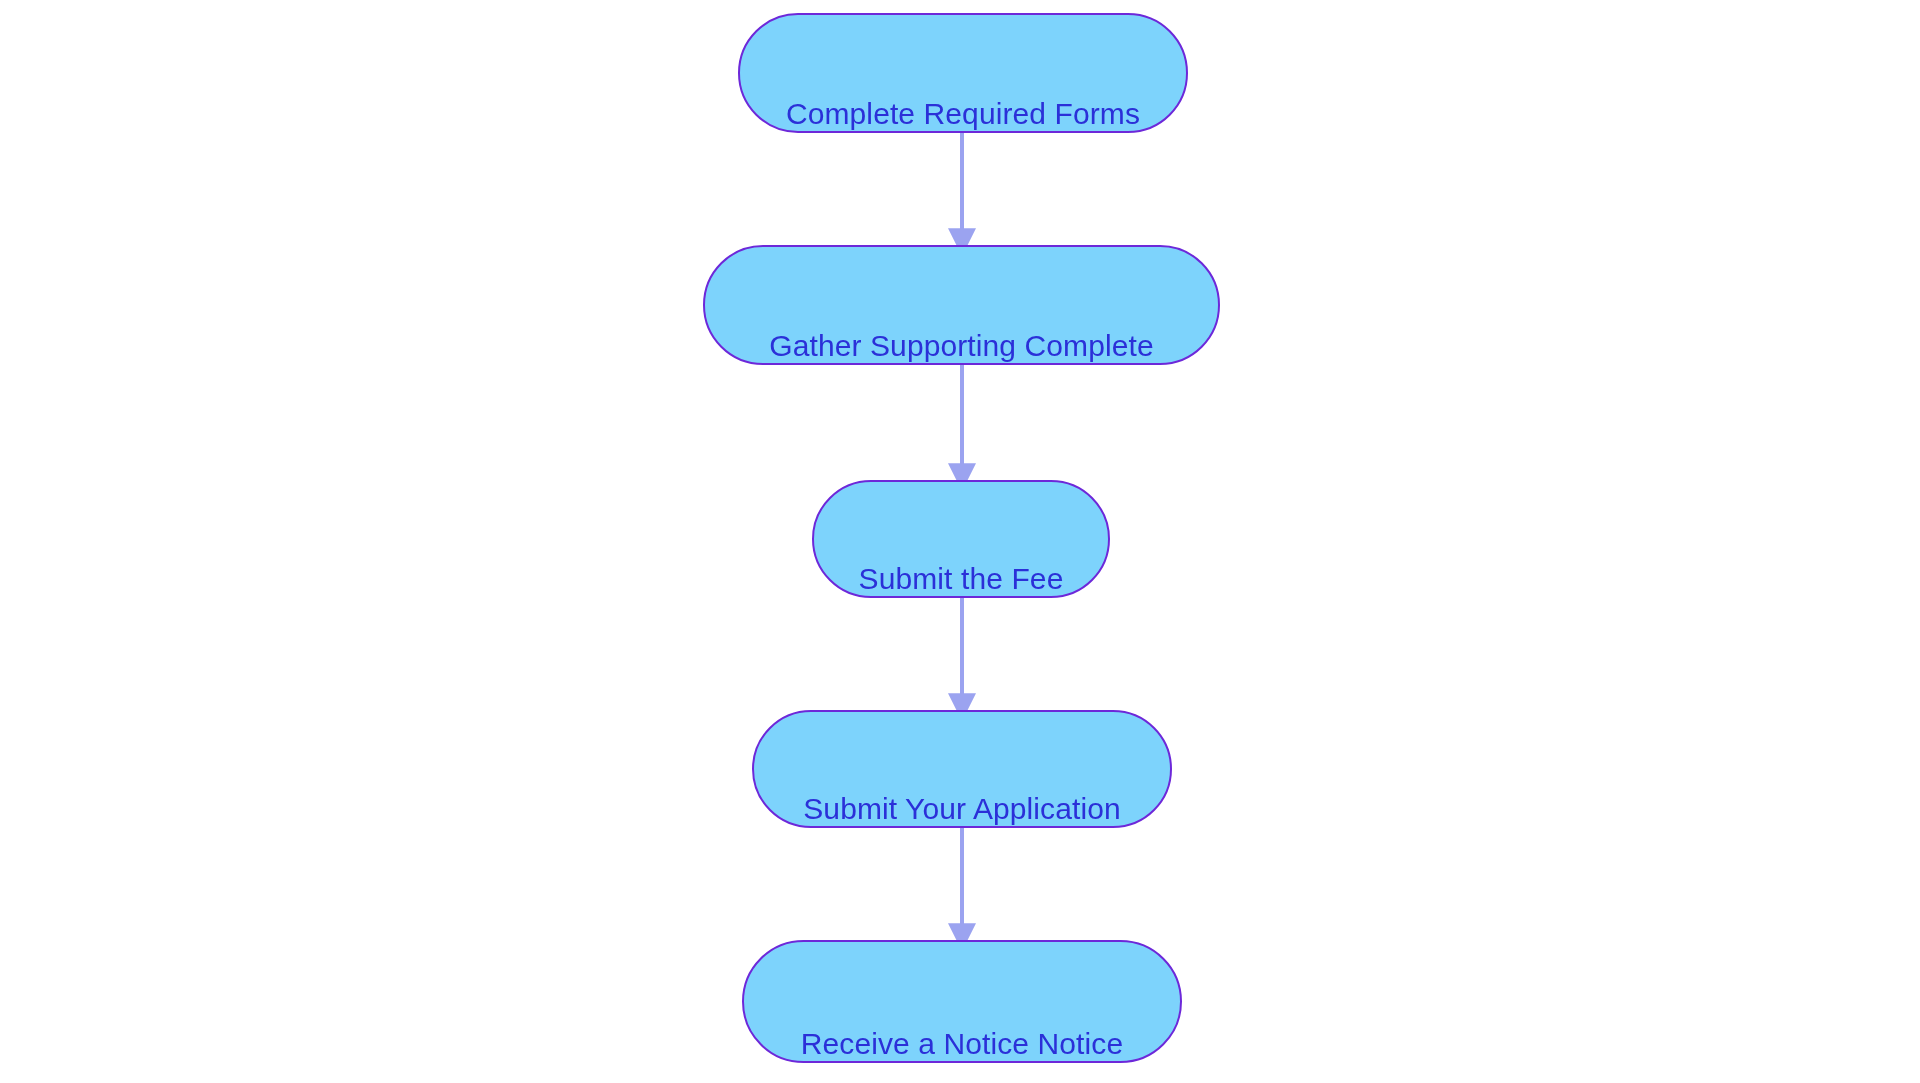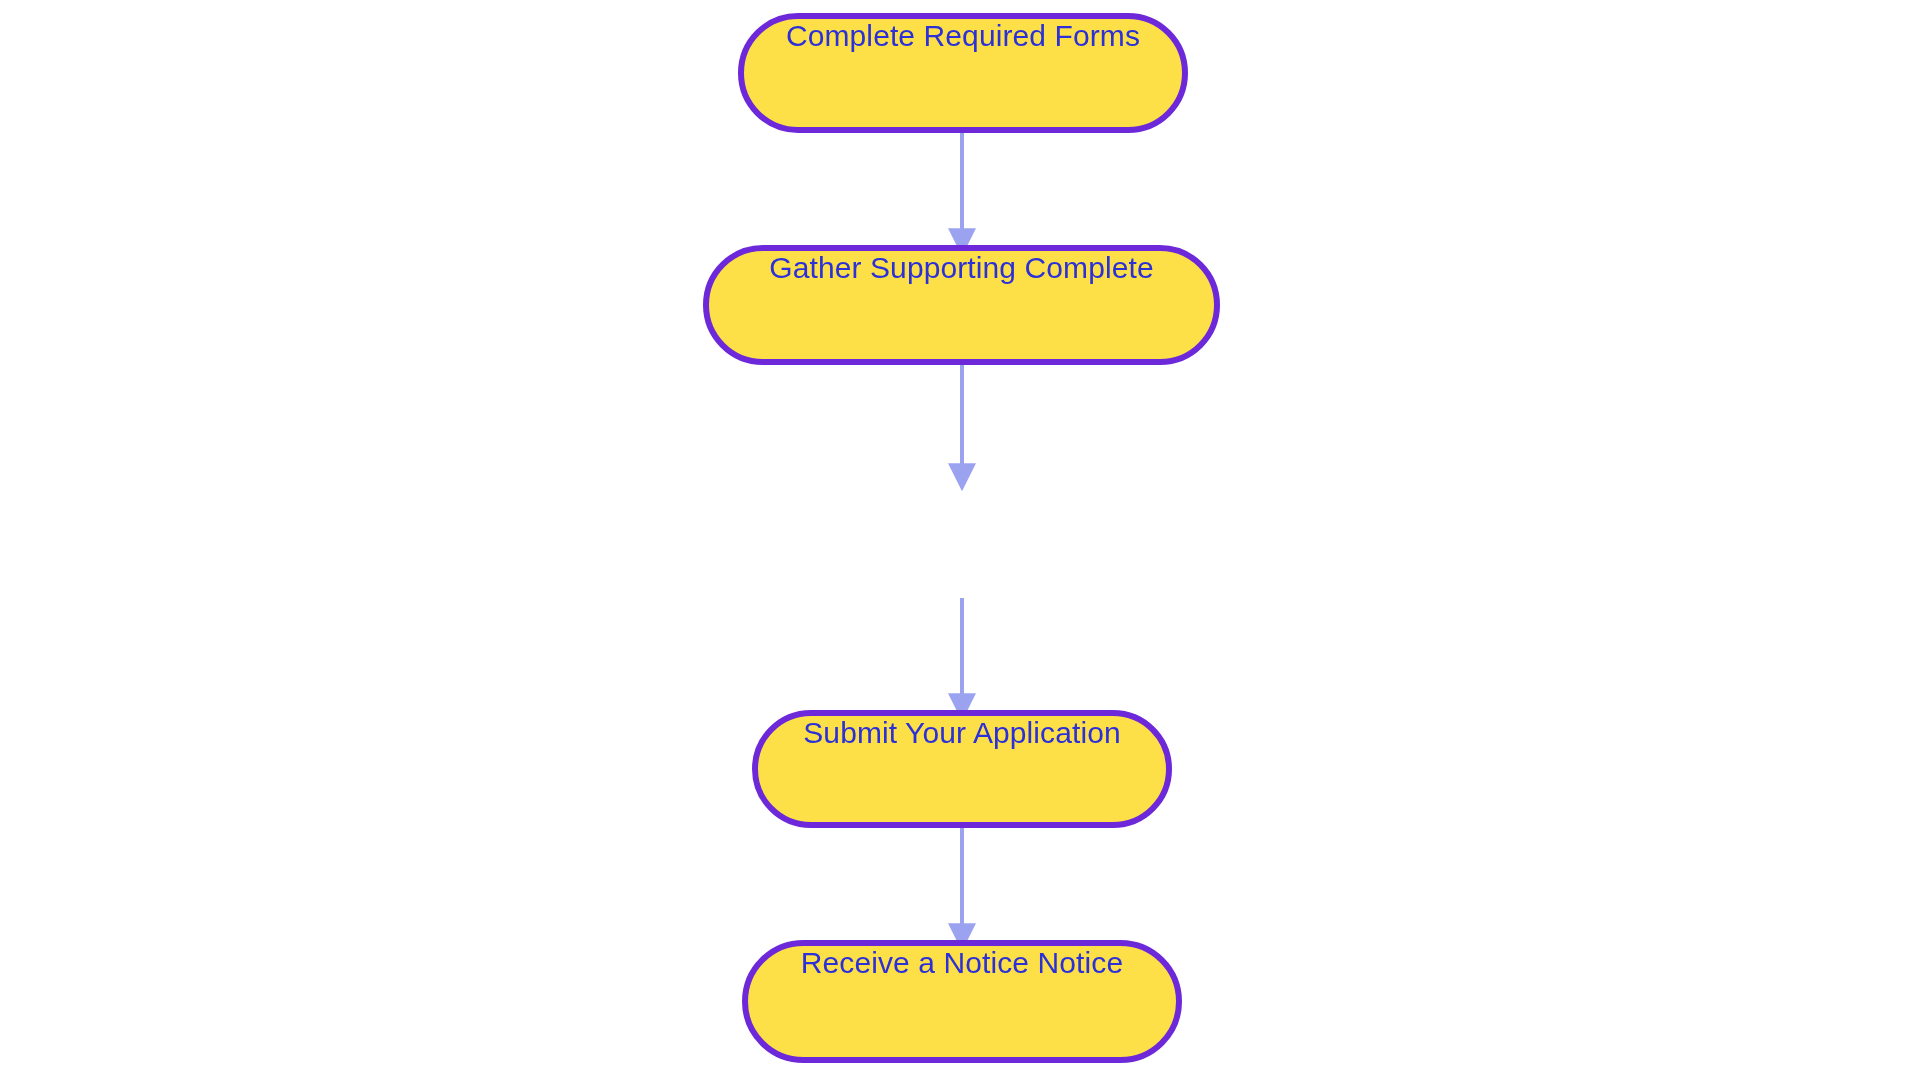--- a/index.html
+++ b/index.html
@@ -29,24 +29,24 @@
     top: 0;
     width: 1920px;
     height: 1083px;
     pointer-events: none;
   }
 
   .flow-node {
     position: absolute;
     box-sizing: border-box;
     display: flex;
-    align-items: flex-start;
+    align-items: flex-end;
     justify-content: center;
-    background: #fde047;
-    border: 6px solid #6d28d9;
+    background: #7dd3fc;
+    border: 2px solid #6d28d9;
     border-radius: 9999px;
     text-align: center;
     z-index: 2;
   }
 
   .flow-node-label {
     color: #2b30d8;
     font-family: "Liberation Sans", "DejaVu Sans", sans-serif;
     font-size: 30px;
     font-weight: 400;
@@ -78,20 +78,23 @@
   </svg>
 
   <div class="flow-node" style="left:738px; top:13px; width:450px; height:120px;">
     <span class="flow-node-label">Complete Required Forms</span>
   </div>
 
   <div class="flow-node" style="left:703px; top:245px; width:517px; height:120px;">
     <span class="flow-node-label">Gather Supporting Complete</span>
   </div>
 
+  <div class="flow-node" style="left:812px; top:480px; width:298px; height:118px;">
+    <span class="flow-node-label">Submit the Fee</span>
+  </div>
 
   <div class="flow-node" style="left:752px; top:710px; width:420px; height:118px;">
     <span class="flow-node-label">Submit Your Application</span>
   </div>
 
   <div class="flow-node" style="left:742px; top:940px; width:440px; height:123px;">
     <span class="flow-node-label">Receive a Notice Notice</span>
   </div>
 
 </div>

